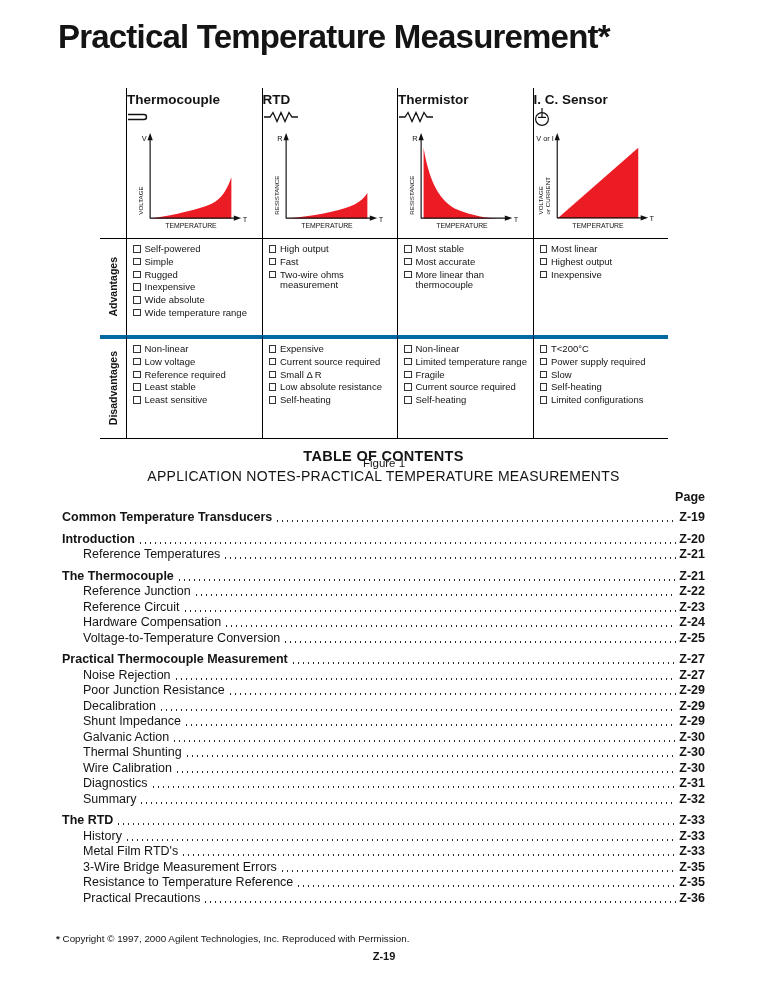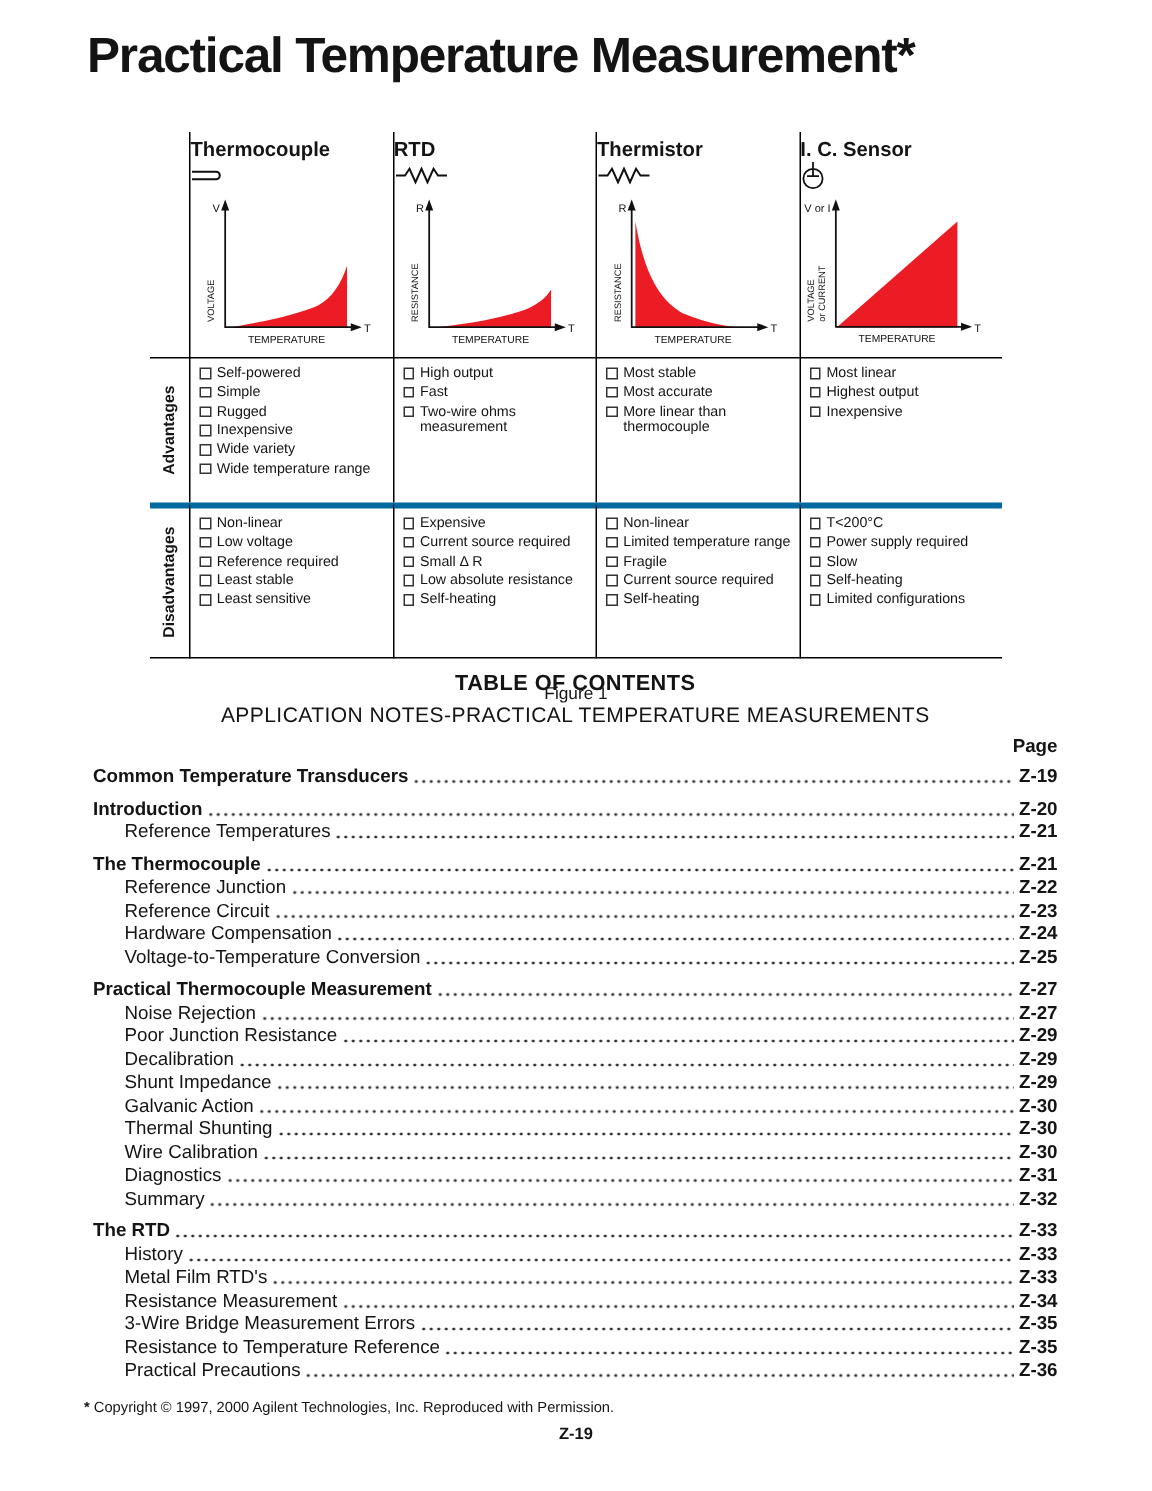--- a/index.html
+++ b/index.html
@@ -188,21 +188,21 @@
     <span>Rugged</span>
   </div>
 
   <div class="check-item">
     <span class="checkbox"></span>
     <span>Inexpensive</span>
   </div>
 
   <div class="check-item">
     <span class="checkbox"></span>
-    <span>Wide variety</span>
+    <span>Wide absolute</span>
   </div>
 
   <div class="check-item">
     <span class="checkbox"></span>
     <span>Wide temperature range</span>
   </div>
 </div>
   </div>
         <div class="fig-cell row2">
     <div class="check-list">
@@ -510,25 +510,20 @@
     <span class="leader"></span>
     <span class="toc-page">Z-33</span>
   </div>
 
   <div class="toc-entry toc-sub">
     <span class="toc-title">Metal Film RTD's</span>
     <span class="leader"></span>
     <span class="toc-page">Z-33</span>
   </div>
 
-  <div class="toc-entry toc-sub">
-    <span class="toc-title">Resistance Measurement</span>
-    <span class="leader"></span>
-    <span class="toc-page">Z-34</span>
-  </div>
 
   <div class="toc-entry toc-sub">
     <span class="toc-title">3-Wire Bridge Measurement Errors</span>
     <span class="leader"></span>
     <span class="toc-page">Z-35</span>
   </div>
 
   <div class="toc-entry toc-sub">
     <span class="toc-title">Resistance to Temperature Reference</span>
     <span class="leader"></span>

